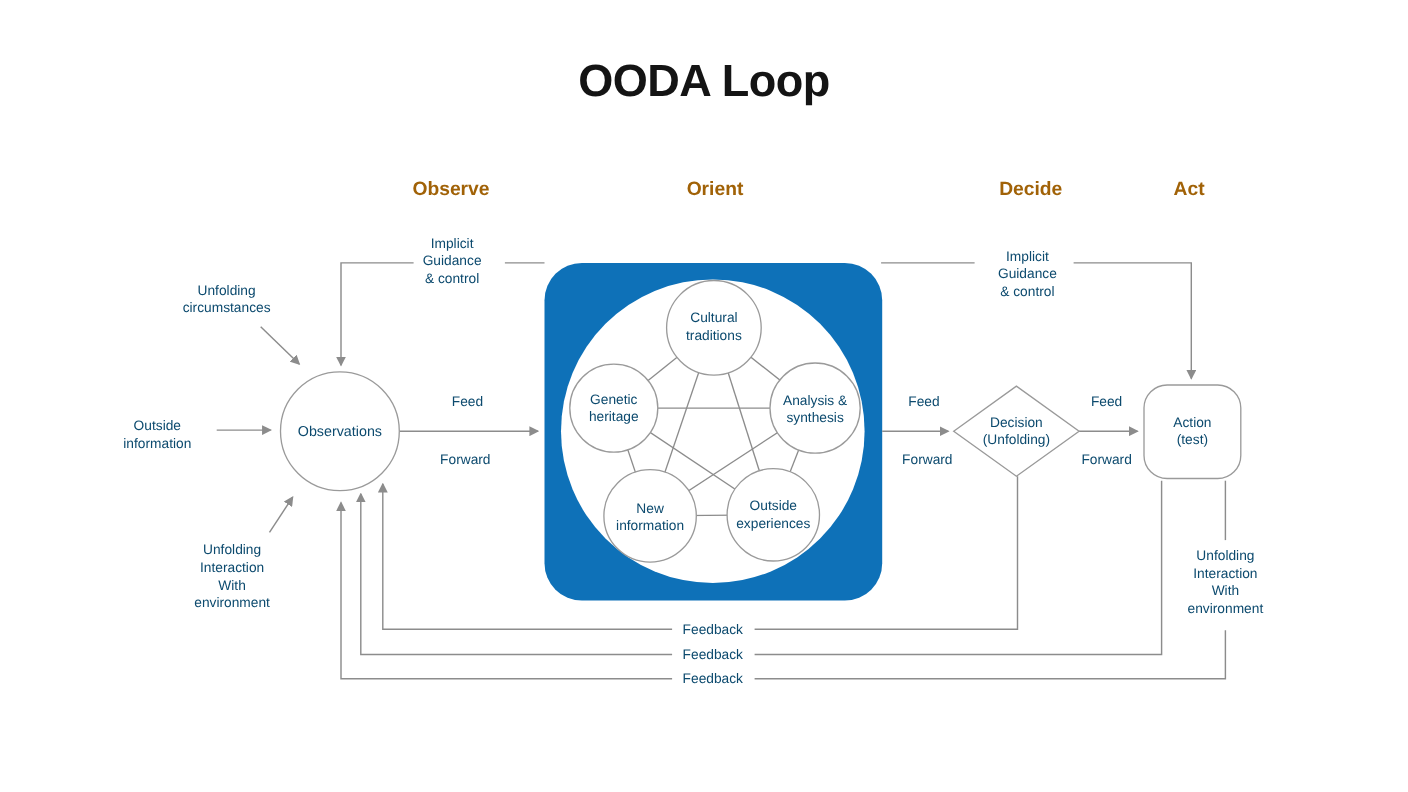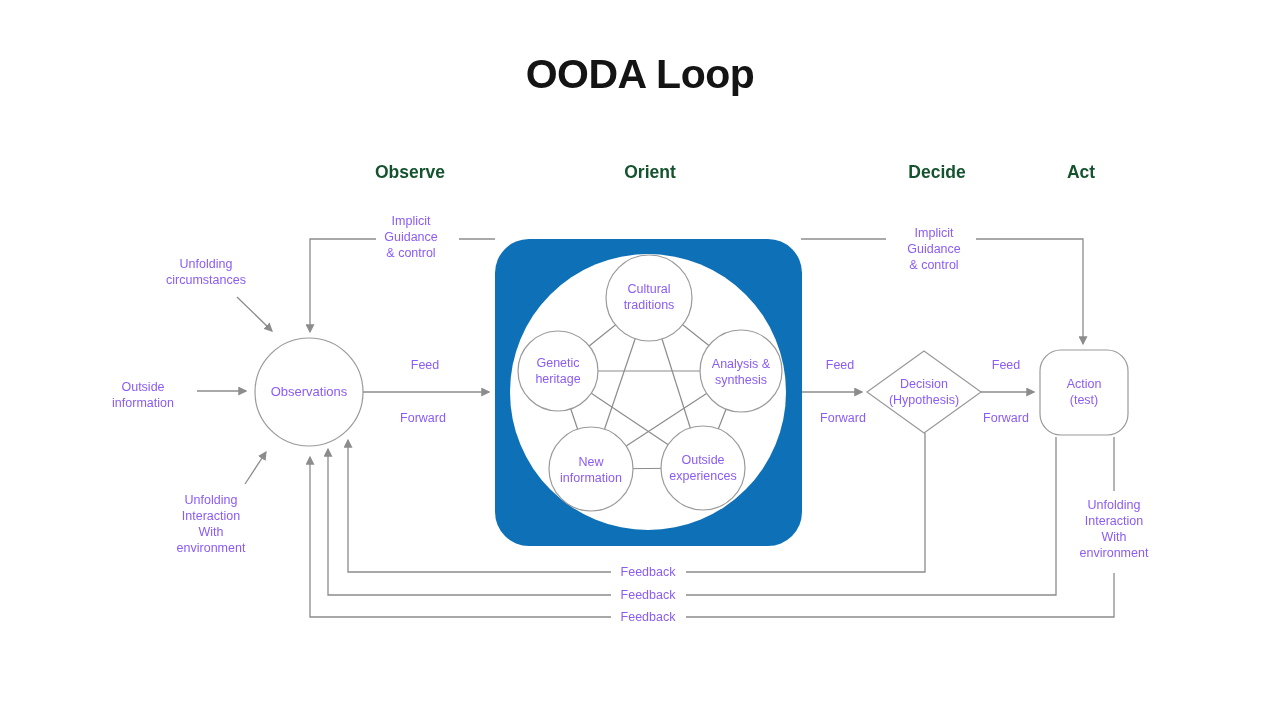--- a/index.html
+++ b/index.html
@@ -9,25 +9,25 @@
   }
   .title{
     position:absolute;left:640px;top:74px;transform:translate(-50%,-50%);
     display:flex;gap:13px;align-items:baseline;white-space:nowrap;
     font-size:41px;font-weight:700;letter-spacing:-.5px;
   }
   .title .t1{color:#141414;}
   .title .t2{color:#9b9b9b;}
   .hdr{
     position:absolute;transform:translate(-50%,-50%);
-    font-size:17.5px;font-weight:700;color:#14532d;white-space:nowrap;
+    font-size:17.5px;font-weight:700;color:#a16207;white-space:nowrap;
   }
   .lb{
     position:absolute;transform:translate(-50%,-50%);
-    font-size:12.5px;line-height:16px;text-align:center;color:#8b5cf6;white-space:nowrap;
+    font-size:12.5px;line-height:16px;text-align:center;color:#0c4a6e;white-space:nowrap;
   }
   .lb.on-line{background:#ffffff;padding:0 3px;}
   svg.canvas{position:absolute;left:0;top:0;}
 </style>
 </head>
 <body>
 
 <div class="stage">
 
   <div class="title">
@@ -152,21 +152,21 @@
     <div>New</div>
     <div>information</div>
   </div>
   <div class="lb" style="left:703px;top:468px">
     <div>Outside</div>
     <div>experiences</div>
   </div>
 
   <div class="lb" style="left:924px;top:392px">
     <div>Decision</div>
-    <div>(Hypothesis)</div>
+    <div>(Unfolding)</div>
   </div>
   <div class="lb" style="left:1084px;top:392px">
     <div>Action</div>
     <div>(test)</div>
   </div>
 
   <div class="lb" style="left:425px;top:365px">Feed</div>
   <div class="lb" style="left:423px;top:418px">Forward</div>
   <div class="lb" style="left:840px;top:365px">Feed</div>
   <div class="lb" style="left:843px;top:418px">Forward</div>

